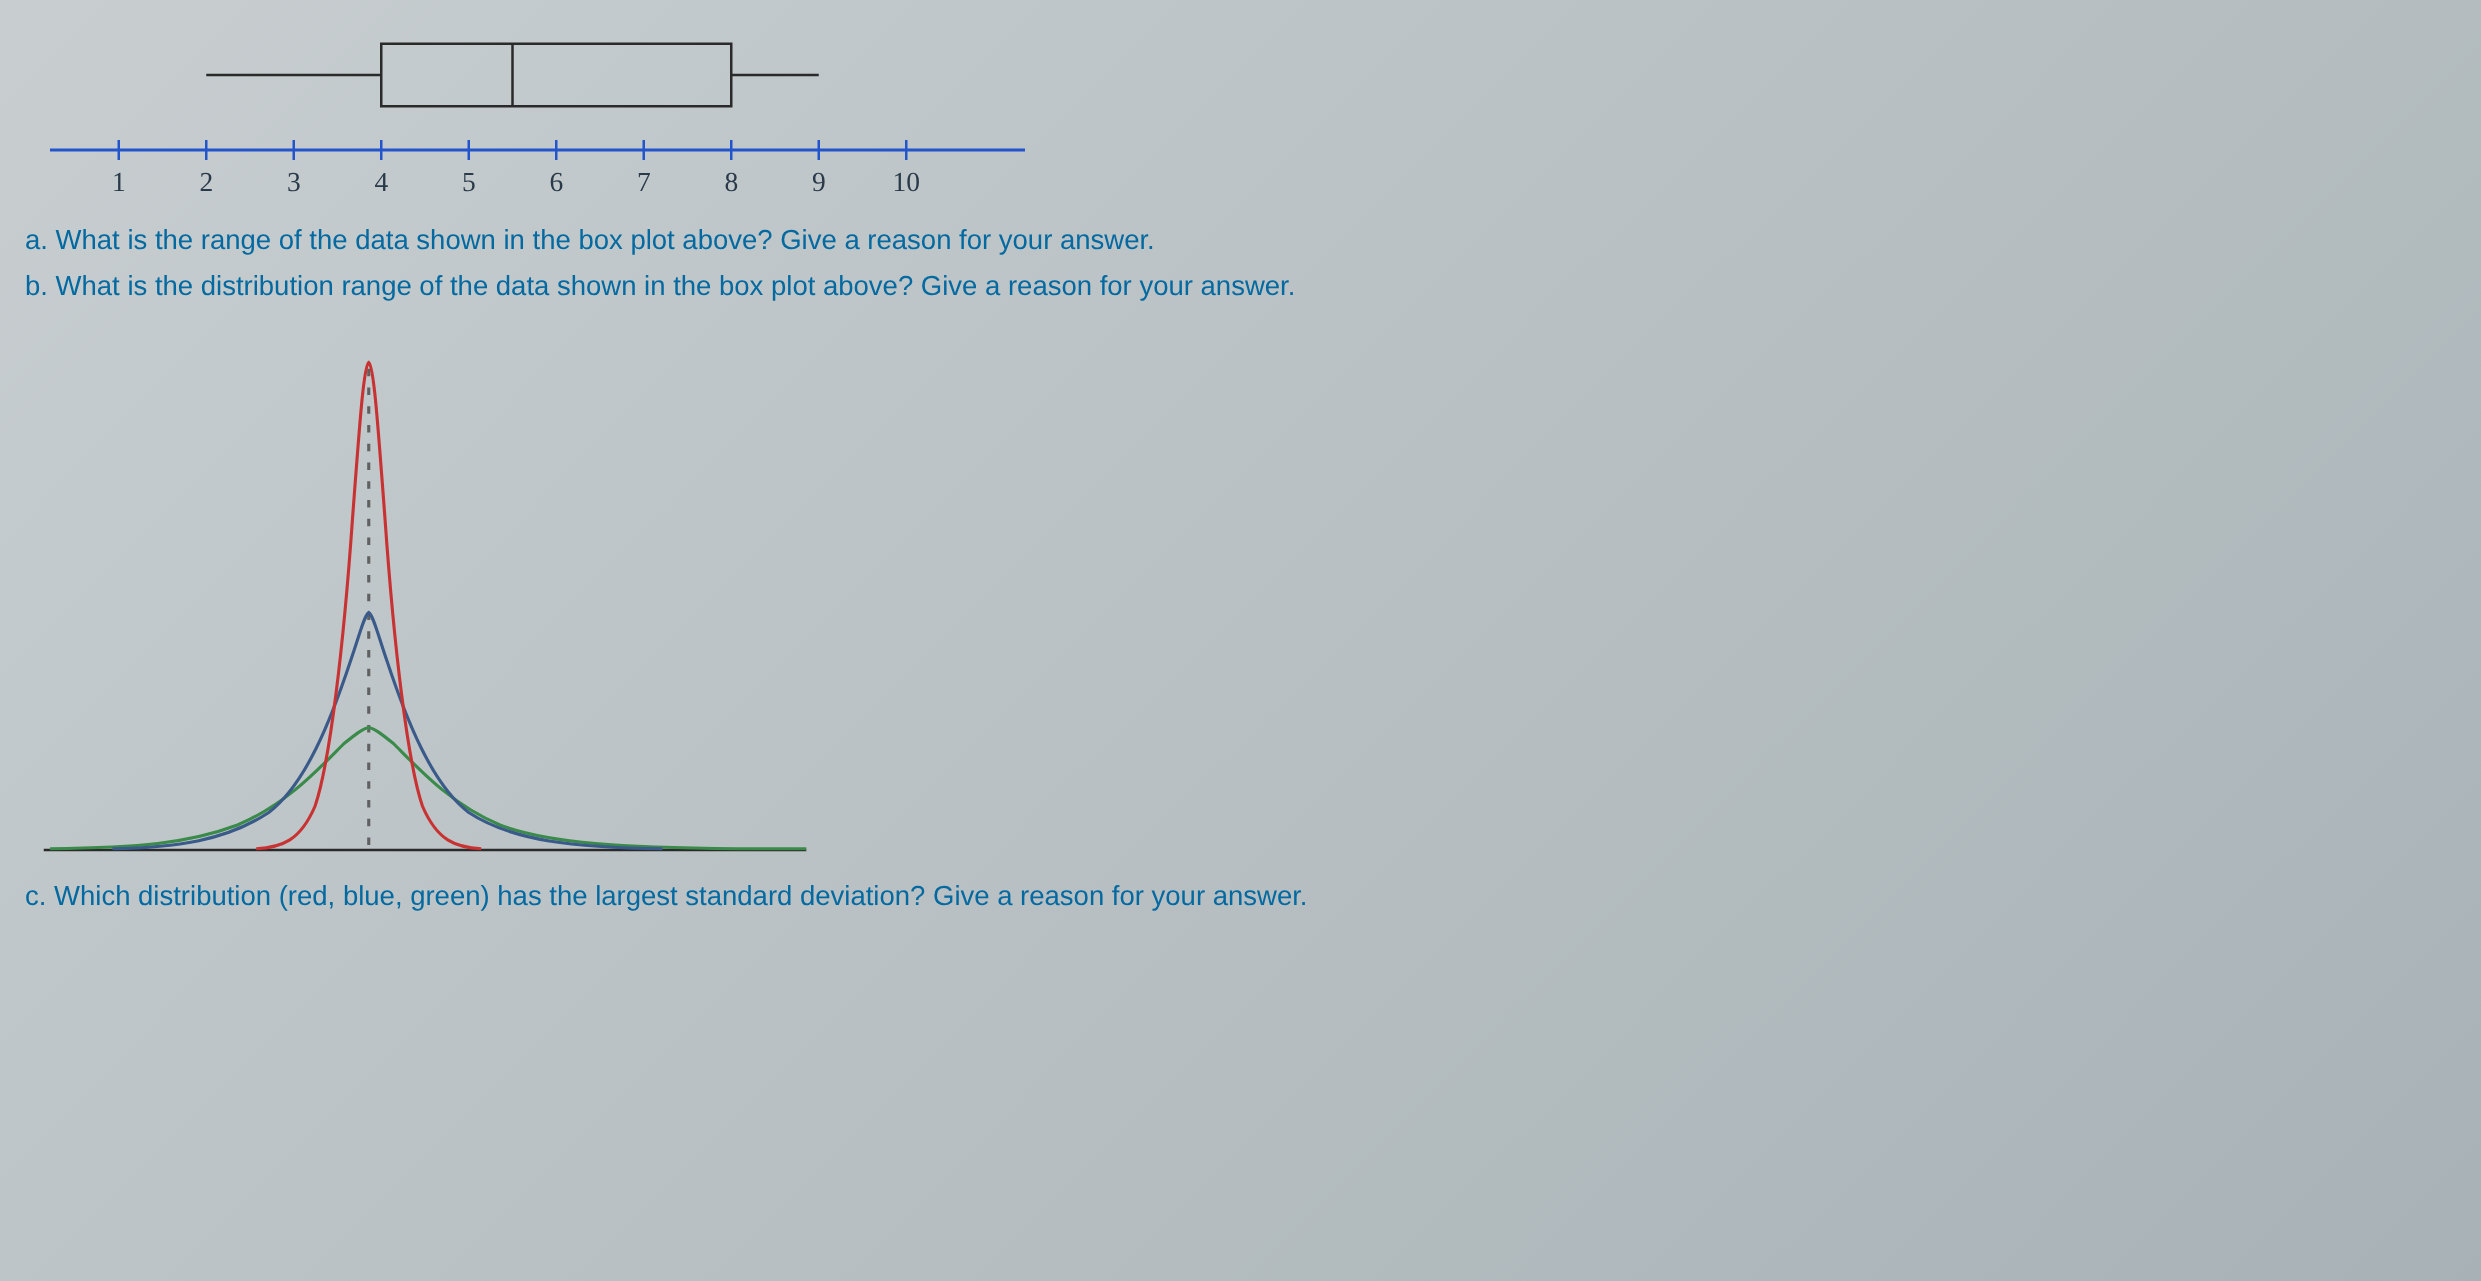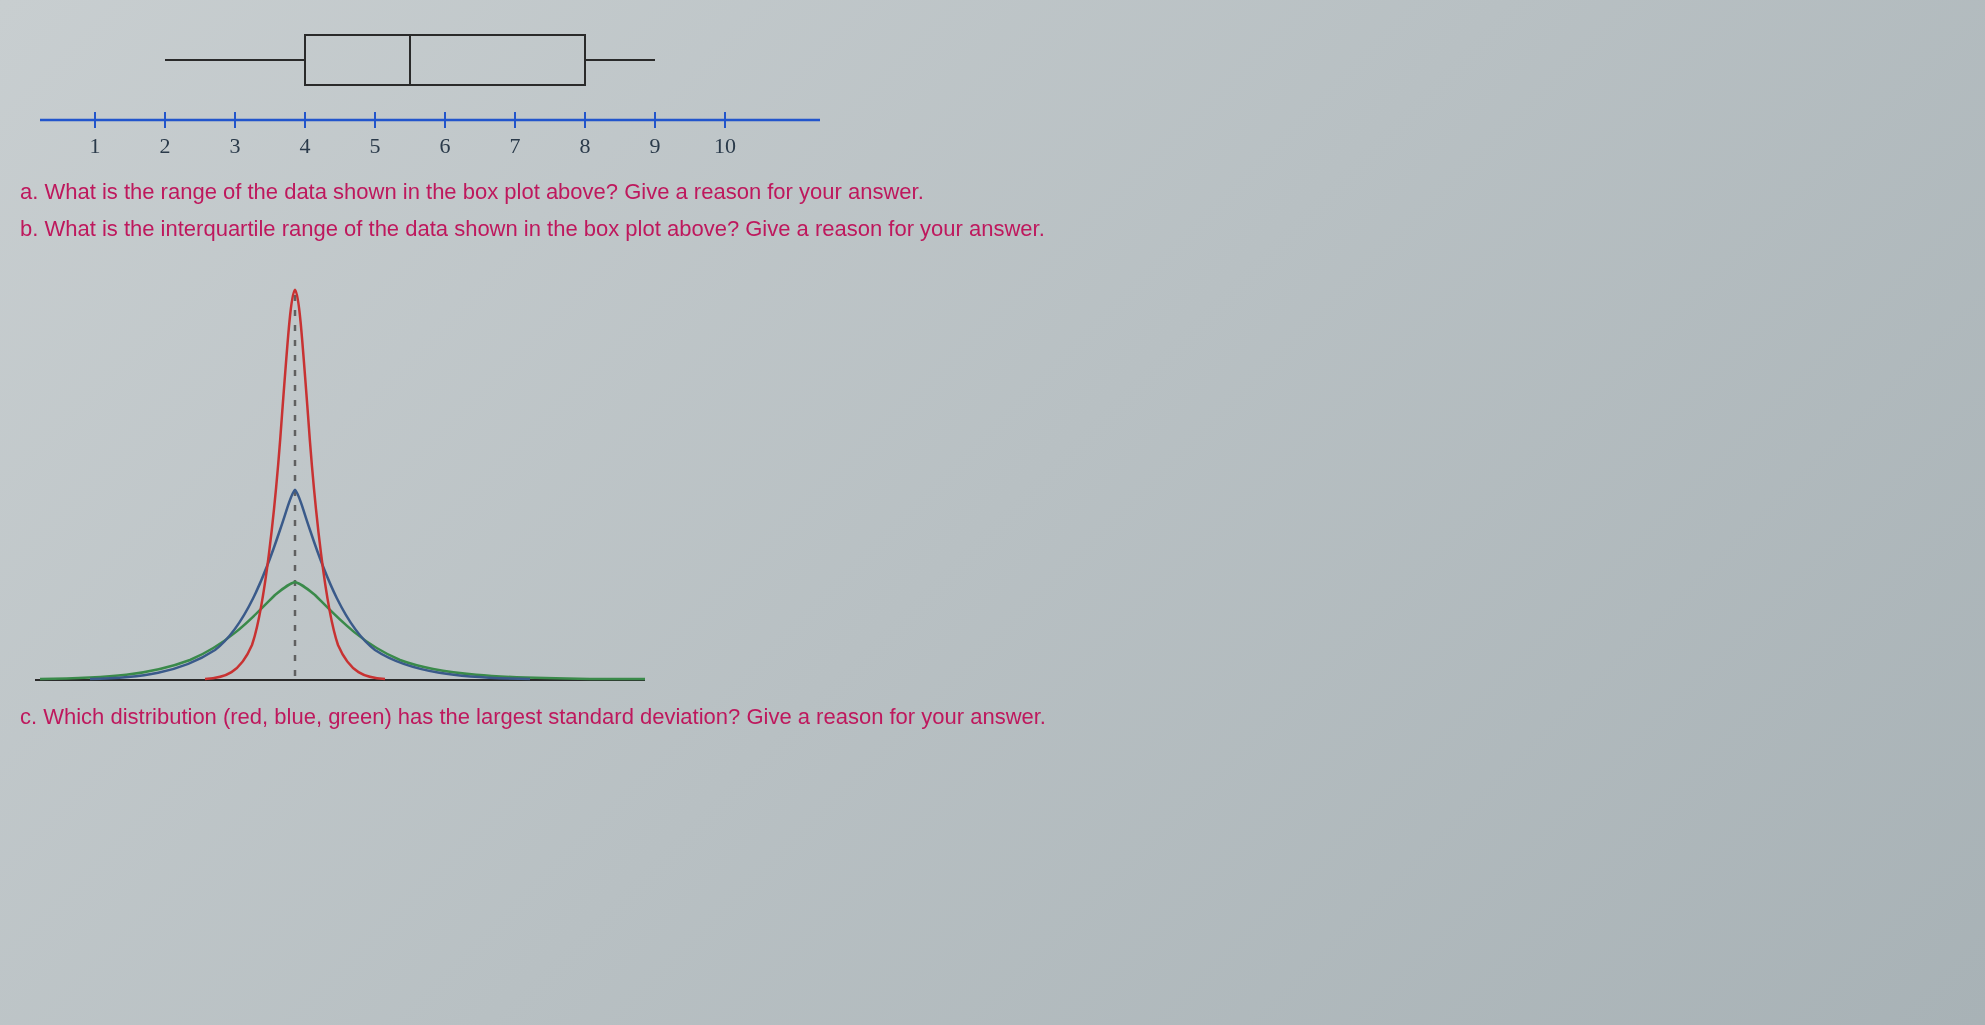--- a/index.html
+++ b/index.html
@@ -23,21 +23,21 @@
     .numberline-container {
       margin: 0 0 20px 20px;
       position: relative;
       width: 780px;
       height: 50px;
     }
     .question {
       font-size: 22px;
       line-height: 1.5;
       margin: 4px 0;
-      color: #be185d;
+      color: #0369a1;
       font-weight: 500;
     }
     .distribution-container {
       margin: 20px 0 5px 10px;
       width: 620px;
       height: 430px;
       position: relative;
     }
     svg {
       display: block;
@@ -82,21 +82,21 @@
     <text x="335" y="48" text-anchor="middle" font-size="22" fill="#2a3a4a" font-family="Verdana">5</text>
     <text x="405" y="48" text-anchor="middle" font-size="22" fill="#2a3a4a" font-family="Verdana">6</text>
     <text x="475" y="48" text-anchor="middle" font-size="22" fill="#2a3a4a" font-family="Verdana">7</text>
     <text x="545" y="48" text-anchor="middle" font-size="22" fill="#2a3a4a" font-family="Verdana">8</text>
     <text x="615" y="48" text-anchor="middle" font-size="22" fill="#2a3a4a" font-family="Verdana">9</text>
     <text x="685" y="48" text-anchor="middle" font-size="22" fill="#2a3a4a" font-family="Verdana">10</text>
   </svg>
 </div>
 
 <p class="question">a. What is the range of the data shown in the box plot above? Give a reason for your answer.</p>
-<p class="question">b. What is the interquartile range of the data shown in the box plot above? Give a reason for your answer.</p>
+<p class="question">b. What is the distribution range of the data shown in the box plot above? Give a reason for your answer.</p>
 
 <div class="distribution-container">
   <svg width="620" height="430" viewBox="0 0 620 430">
 
     <line x1="5" y1="415" x2="615" y2="415" stroke="#2a2a2a" stroke-width="2"></line>
 
     <line x1="265" y1="30" x2="265" y2="415" stroke="#606060" stroke-width="2.5" stroke-dasharray="6 9"></line>
 
     <path d="M 10 414 
              C 80 413, 120 410, 160 395 

